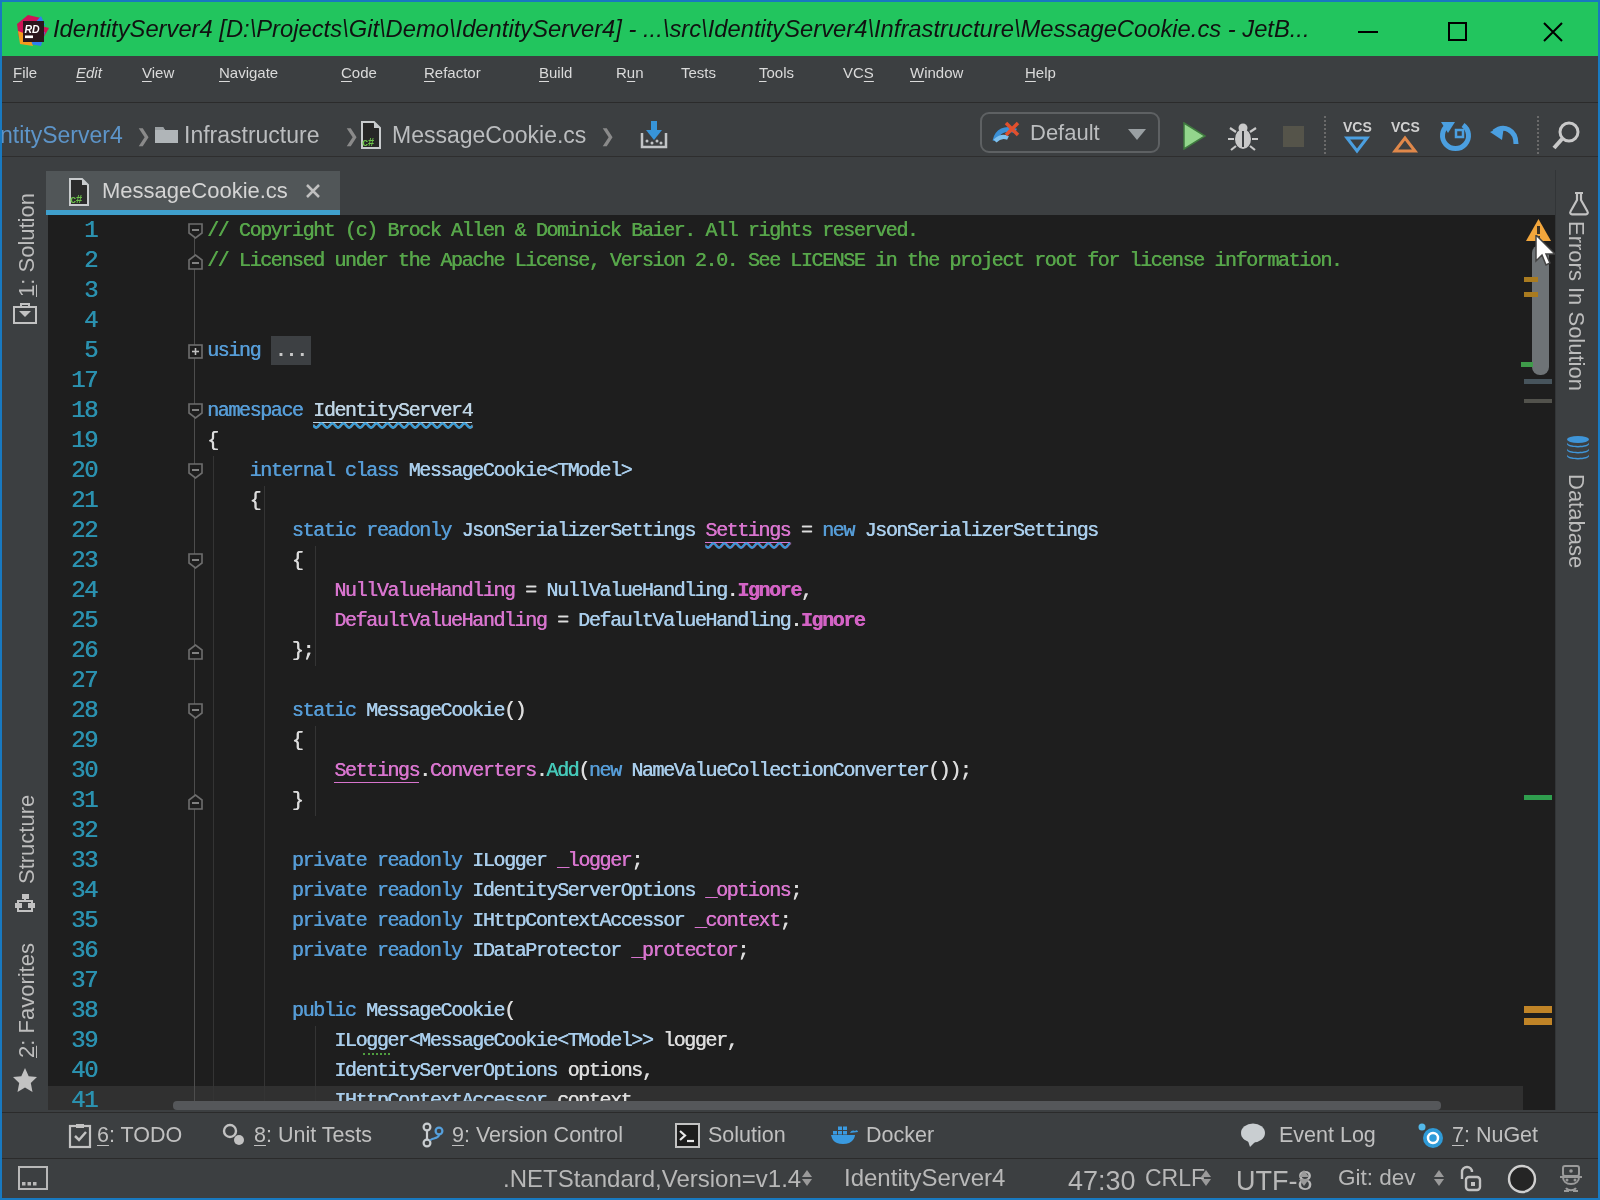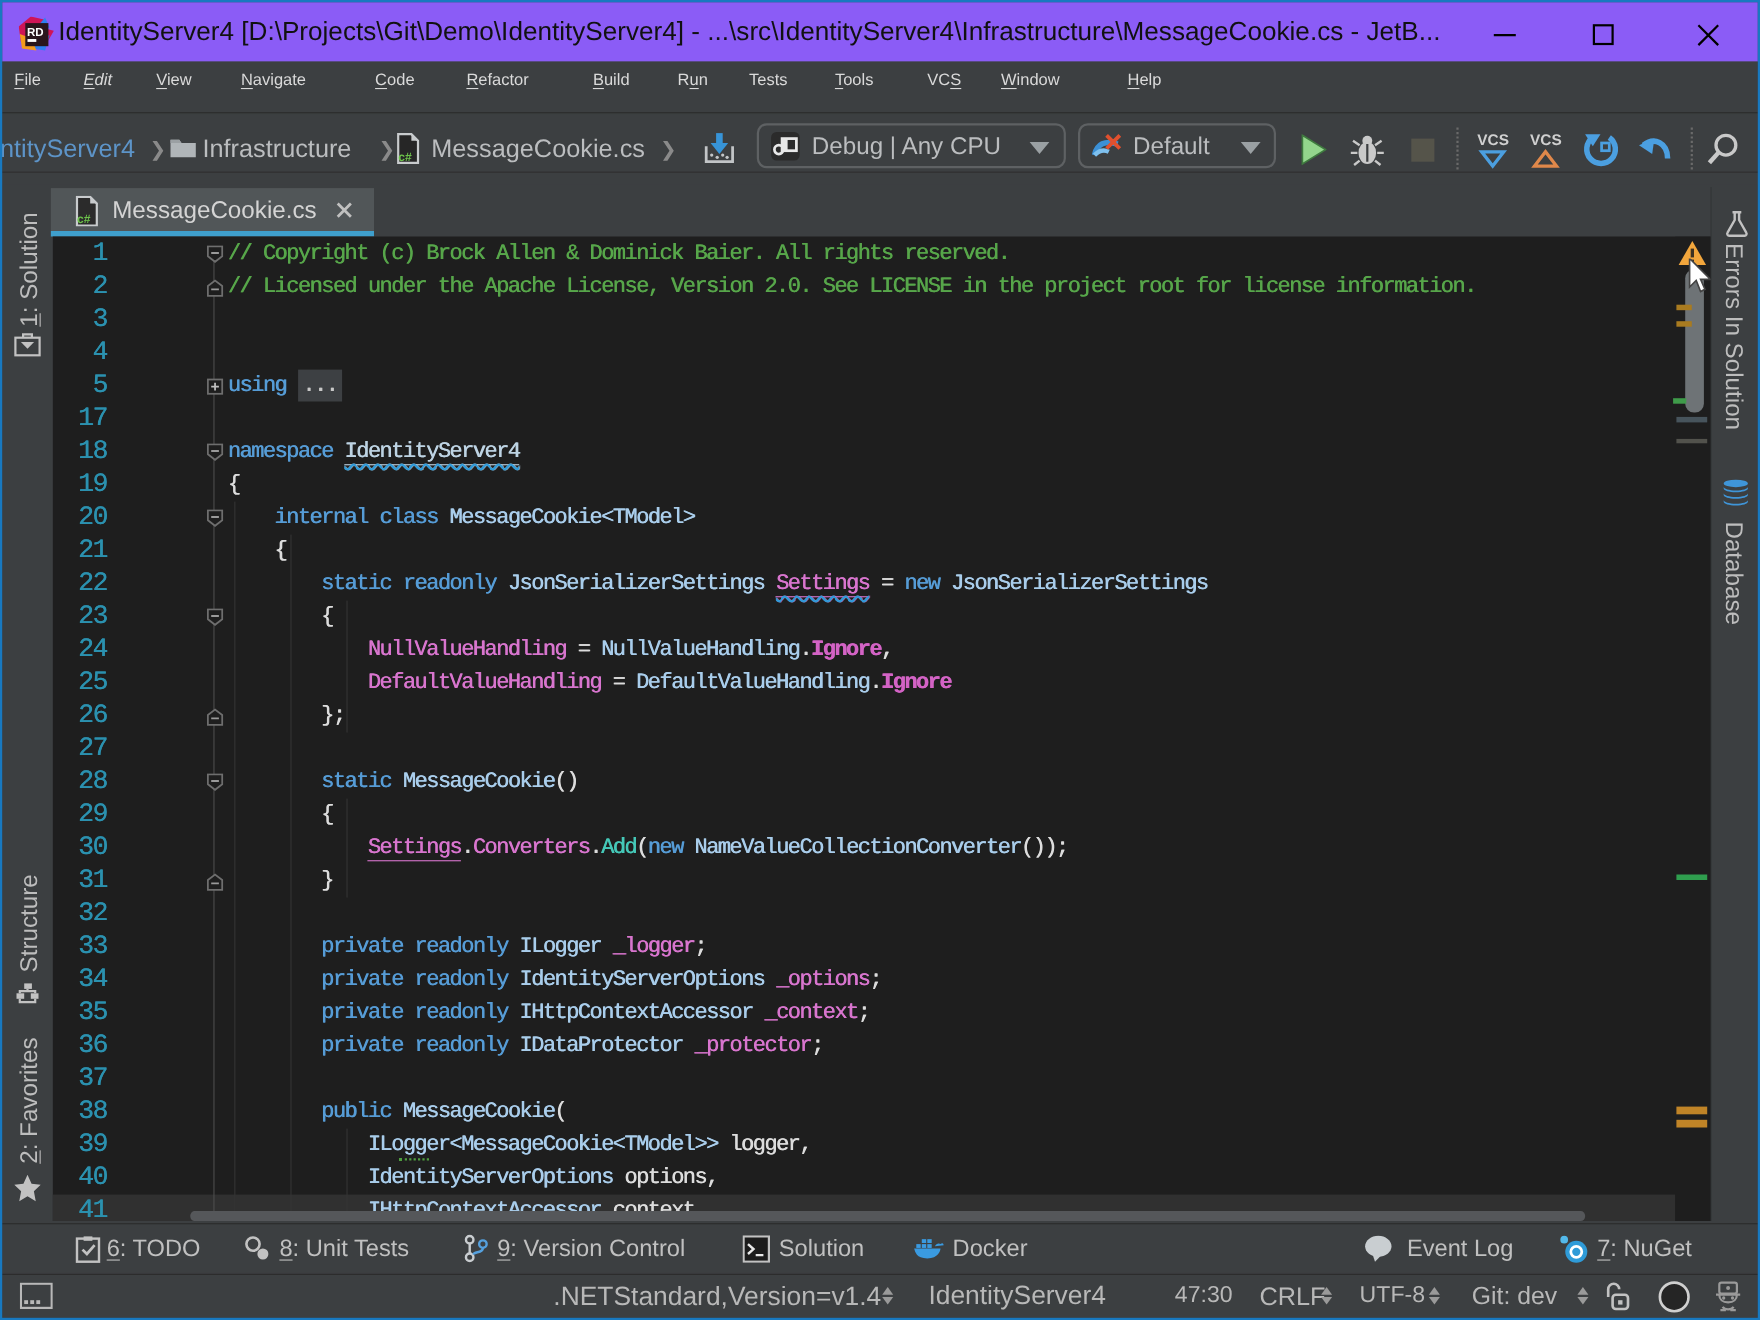--- a/index.html
+++ b/index.html
@@ -1,21 +1,21 @@
 <!DOCTYPE html>
 <html><head>
 <meta charset="utf-8">
 <style>
   * { margin:0; padding:0; box-sizing:border-box; }
   html,body { width:1600px; height:1200px; overflow:hidden; }
   body { font-family:"Liberation Sans", sans-serif; background:#3c3f41; position:relative; }
   
   #winborder { position:absolute; left:0; top:0; width:1600px; height:1200px; border:2px solid #1879c0; pointer-events:none; z-index:99; }
   
-  #titlebar { position:absolute; left:2px; top:2px; width:1596px; height:54px; background:#8b5cf6; }
+  #titlebar { position:absolute; left:2px; top:2px; width:1596px; height:54px; background:#22c55e;font-style:italic; }
   #title-text { position:absolute; left:51px; top:13px; font-size:23.75px; color:#111; white-space:nowrap; }
   
   #menubar { position:absolute; left:2px; top:56px; width:1596px; height:47px; background:#3c3f41; border-bottom:1px solid #2b2b2b; }
   .menuitem { position:absolute; top:8px; font-size:15px; color:#dadada; }
   .menuitem u { text-decoration-thickness:1px; text-underline-offset:3px; }
   
   #toolbar { position:absolute; left:2px; top:104px; width:1596px; height:53px; background:#3c3f41; border-bottom:1px solid #2e2e2e; }
   .crumb { position:absolute; top:18px; font-size:23px; color:#bbbdbf; white-space:nowrap; }
   .chev { position:absolute; top:21px; font-size:18px; color:#8a8a8a; }
   .combo { position:absolute; top:8px; height:41px; border:2px solid #5e6163; border-radius:9px; }
@@ -49,21 +49,21 @@
   .m { color:#45c8b8; }
   .ns { color:#bdd3e3; }
   .wavy { text-decoration:underline; text-decoration-style:wavy; text-decoration-color:#2f9ad8; text-decoration-thickness:1.5px; text-underline-offset:6px; }
   .us { border-bottom:1.5px solid currentColor; }
   .foldbox { display:inline-block; background:#3d4043; color:#c8c8c8; height:29px; width:40px; text-align:center; vertical-align:top; }
   
   #botbar { position:absolute; left:2px; top:1112px; width:1596px; height:45px; background:#3c3f41; border-top:1px solid #2b2b2b; }
   .botitem { position:absolute; top:10px; font-size:21.5px; color:#c0c0c0; }
   .botitem u { text-decoration-thickness:1px; text-underline-offset:3px; }
   #statusbar { position:absolute; left:2px; top:1158px; width:1596px; height:40px; background:#3c3f41; border-top:1px solid #2b2b2b; }
-  .stitem { position:absolute; top:7px; font-size:21px; color:#b8b8b8; white-space:nowrap; }
+  .stitem { position:absolute; top:7px; font-size:27px; color:#b8b8b8; white-space:nowrap; }
   .updown { position:absolute; width:11px; height:18px; }
   .updown:before { content:""; position:absolute; left:0; top:1px; border-left:5.5px solid transparent; border-right:5.5px solid transparent; border-bottom:7px solid #9a9a9a; }
   .updown:after { content:""; position:absolute; left:0; bottom:1px; border-left:5.5px solid transparent; border-right:5.5px solid transparent; border-top:7px solid #9a9a9a; }
   .icon { position:absolute; }
 </style>
 </head>
 <body>
 
 <div id="titlebar">
   <svg class="icon" style="left:15px; top:13px;" width="32" height="32" viewBox="0 0 32 32">
@@ -122,30 +122,20 @@
   <span class="chev" style="left:598px;">❯</span>
   <svg class="icon" style="left:637px; top:15px;" width="30" height="32" viewBox="0 0 30 32">
     <path d="M3 14 v14 h24 v-14" fill="none" stroke="#c2c5c7" stroke-width="2.5"></path>
     <rect x="12" y="2" width="6" height="10" fill="#3794d8"></rect>
     <polygon points="7,11 23,11 15,21" fill="#3794d8"></polygon>
     <circle cx="8" cy="22" r="1.5" fill="#c2c5c7"></circle>
       <circle cx="13" cy="24" r="1.5" fill="#c2c5c7"></circle>
       <circle cx="18" cy="22" r="1.5" fill="#c2c5c7"></circle>
       <circle cx="22" cy="24" r="1.5" fill="#c2c5c7"></circle>
   </svg>
-  <div class="combo" style="left:686px; width:281px;">
-    <svg class="icon" style="left:10px; top:5px;" width="28" height="28" viewBox="0 0 28 28">
-      <rect x="1" y="1" width="26" height="26" rx="5" fill="#2b2b2b"></rect>
-      <circle cx="8" cy="17" r="4" fill="none" stroke="#e8e8e8" stroke-width="2.5"></circle>
-      <rect x="11" y="7" width="13" height="11" fill="none" stroke="#e8e8e8" stroke-width="2.5"></rect>
-      <rect x="11" y="7" width="5" height="11" fill="#e8e8e8"></rect>
-    </svg>
-    <span class="ctext" style="left:48px;">Debug | Any CPU</span>
-    <span class="darr" style="left:246px; top:15px;"></span>
-  </div>
   <div class="combo" style="left:978px; width:180px;">
     <svg class="icon" style="left:10px; top:5px;" width="28" height="28" viewBox="0 0 28 28">
       <path d="M3 22 C5 12, 13 8, 24 12" fill="none" stroke="#3b90d6" stroke-width="5"></path>
       <path d="M3 22 C7 18, 12 17, 16 19" fill="none" stroke="#7ec0ee" stroke-width="4"></path>
       <path d="M14 4 L26 16 M26 4 L14 16" stroke="#e0502e" stroke-width="3.5"></path>
     </svg>
     <span class="ctext" style="left:48px;">Default</span>
     <span class="darr" style="left:146px; top:15px;"></span>
   </div>
   <svg class="icon" style="left:1180px; top:18px;" width="24" height="28" viewBox="0 0 24 28">

